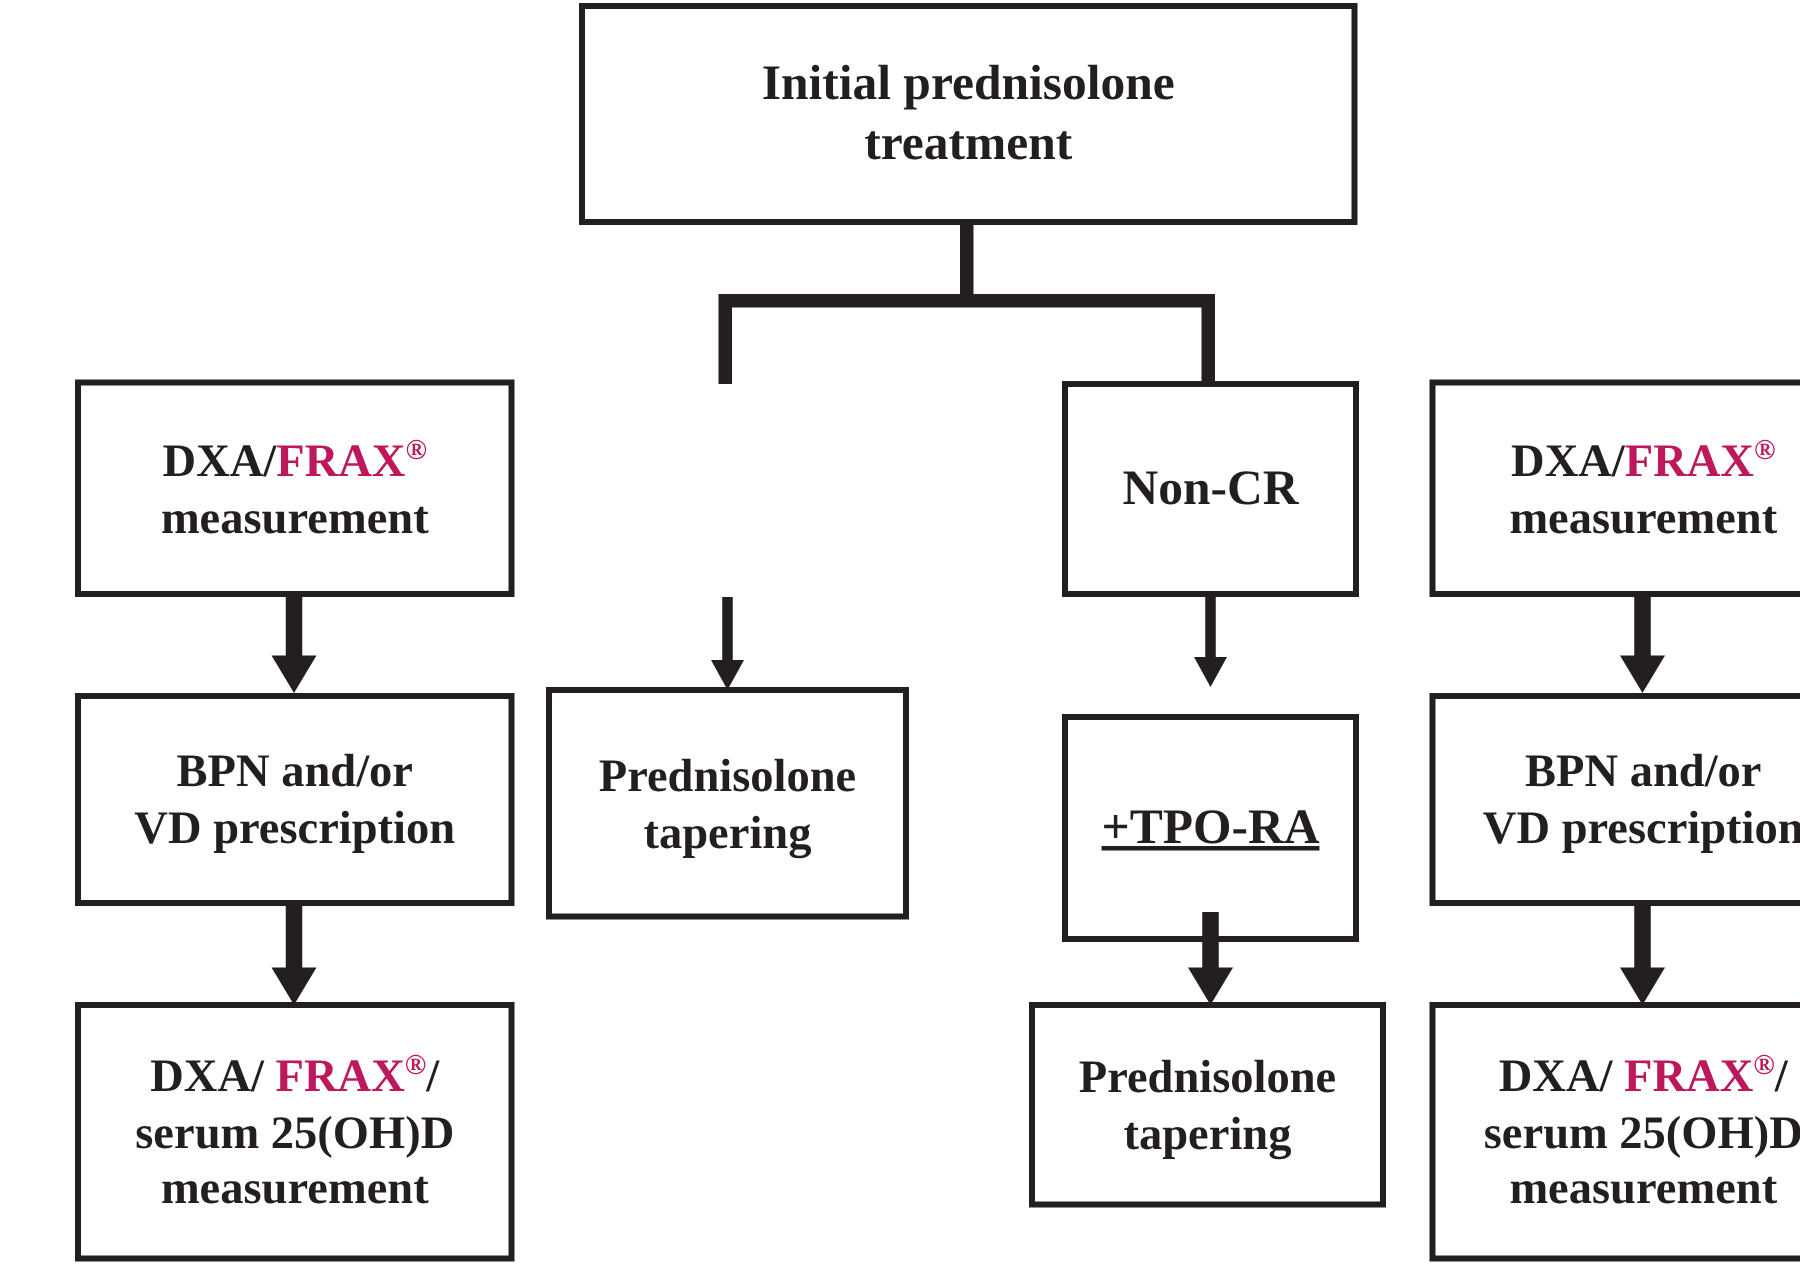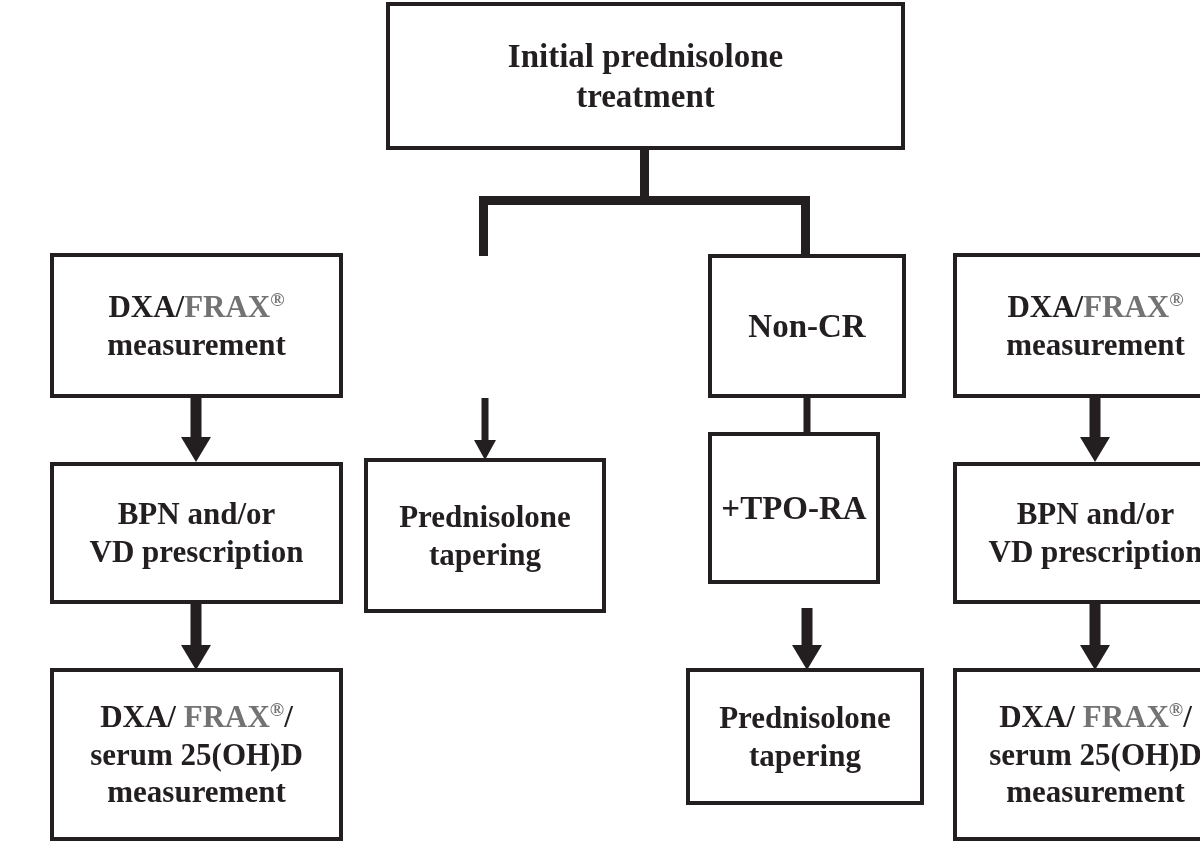--- a/index.html
+++ b/index.html
@@ -27,21 +27,21 @@
     text-align: center;
     color: #231f20;
     font-weight: bold;
     line-height: 1.22;
   }
   .node .txt {
     display: block;
     padding: 0 6px;
     white-space: pre-line;
   }
-  .gray { color: #737373; text-align: center; }
+  .gray { color: #be185d; text-align: center; }
   .reg {
     font-size: 0.62em;
     vertical-align: super;
     line-height: 0;
   }
   
   .vline {
     position: absolute;
     background: #231f20;
   }
@@ -140,21 +140,21 @@
 
   <div class="node" style="left:660px; top:254px; width:198px; height:144px; font-size:33px;">
     <span class="txt">Non-CR</span>
   </div>
 
   <div class="arrow thin" style="left:746px; top:398px; width:26px; height:60px;">
     <div class="shaft" style="height:42px;"></div>
     <div class="head"></div>
   </div>
 
-  <div class="node" style="left:660px; top:432px; width:172px; height:152px; font-size:33px;">
+  <div class="node" style="left:660px; top:476px; width:198px; height:152px; font-size:33px;text-decoration:underline;">
     <span class="txt">+TPO-RA</span>
   </div>
 
   <div class="arrow thick" style="left:742px; top:608px; width:34px; height:62px;">
     <div class="shaft" style="height:39px;"></div>
     <div class="head"></div>
   </div>
 
   <div class="node" style="left:638px; top:668px; width:238px; height:137px; font-size:31px;">
     <span class="txt">Prednisolone

